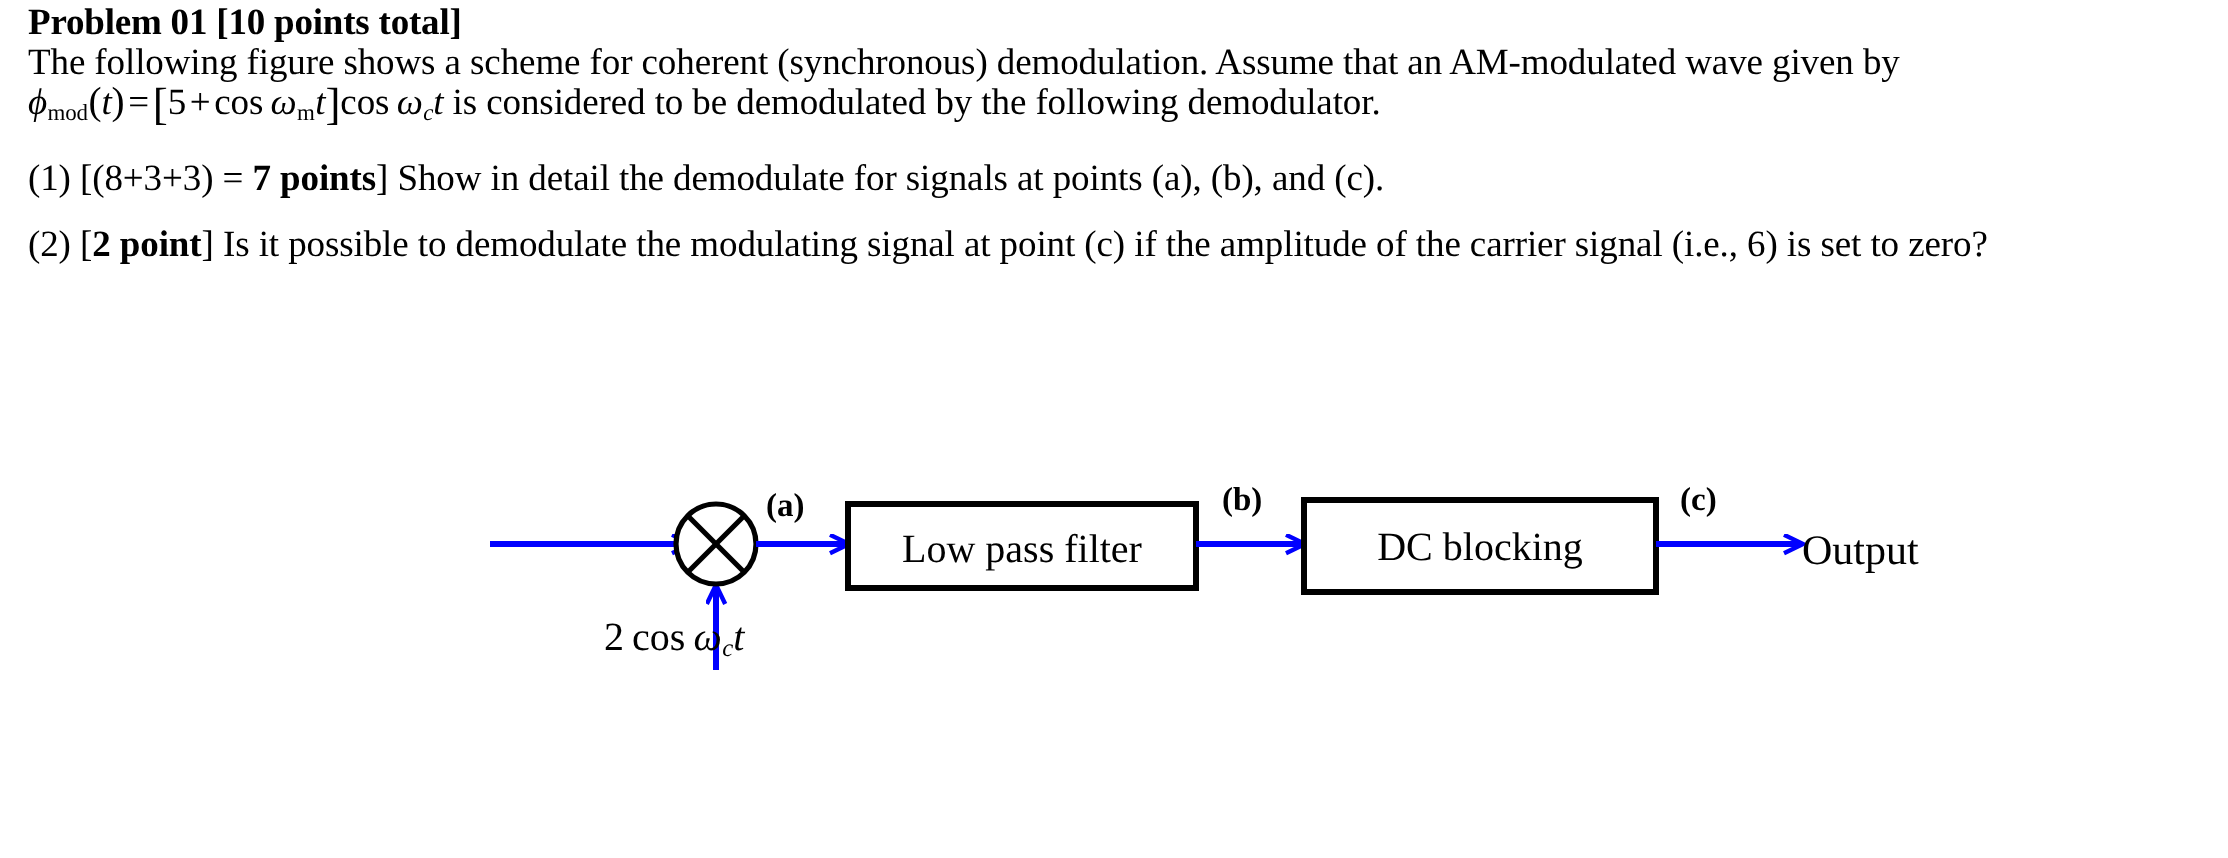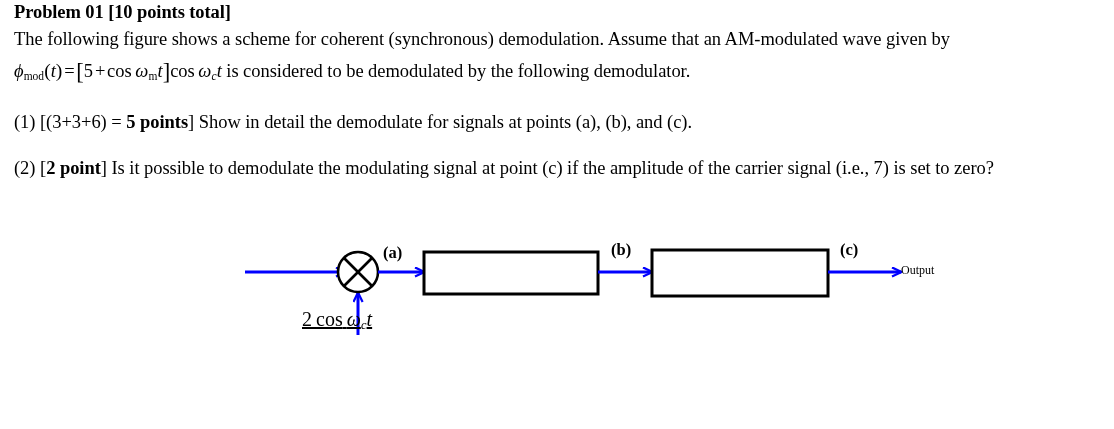--- a/index.html
+++ b/index.html
@@ -29,21 +29,21 @@
     width: 1086px;
   }
   .heading {
     font-size: 18.5px;
     font-weight: bold;
     line-height: 21px;
     letter-spacing: -0.1px;
   }
   .para {
     font-size: 18.5px;
-    line-height: 32px;
+    line-height: 19px;
     letter-spacing: -0.05px;
   }
   .para.intro { margin-top: 0px; }
   .para.q1 { margin-top: 14px; }
   .para.q2 { margin-top: 14px; }
   .b { font-weight: bold; }
 
   
   .math {
     font-family: "Liberation Serif", "DejaVu Serif", serif;
@@ -96,21 +96,20 @@
   }
   .lbl-input {
     left: 136px;
     top: 16px;
     font-size: 21px;
   }
   .lbl-lo {
     left: 302px;
     top: 103px;
     font-size: 20px;
-    text-decoration: underline;
   }
   .lbl-a {
     left: 383px;
     top: 38px;
     font-size: 16.5px;
     font-weight: bold;
   }
   .lbl-b {
     left: 611px;
     top: 35px;
@@ -119,21 +118,21 @@
   }
   .lbl-c {
     left: 840px;
     top: 35px;
     font-size: 16.5px;
     font-weight: bold;
   }
   .lbl-output {
     left: 901px;
     top: 58px;
-    font-size: 12px;
+    font-size: 21px;
   }
   .box-text {
     position: absolute;
     font-size: 20px;
     text-align: center;
     white-space: nowrap;
   }
   .box-lpf {
     left: 424px;
     top: 59px;
@@ -153,26 +152,26 @@
   <div class="textblock">
 
     <div class="heading">Problem 01 [10 points total]</div>
 
     <div class="para intro">
       <span>The following figure shows a scheme for coherent (synchronous) demodulation. Assume that an AM-modulated wave given by </span><span class="math"><i class="mi">ϕ</i><span class="sub">mod</span><span class="paren">(</span><i class="mi">t</i><span class="paren">)</span><span class="opsp">=</span><span class="brk">[</span><span class="mup">5</span><span class="opsp">+</span><span class="mup">cos</span> <i class="mi">ω</i><span class="sub">m</span><i class="mi">t</i><span class="brk">]</span><span class="mup">cos</span> <i class="mi">ω</i><span class="subi">c</span><i class="mi">t</i></span><span> is considered to be demodulated by the following demodulator.</span>
     </div>
 
     <div class="para q1">
       <span>(1)</span>
-      <span>[(3+3+6) = </span><span class="b">5 points</span><span>]</span><span> Show in detail the demodulate for signals at points (a), (b), and (c).</span>
+      <span>[(8+3+3) = </span><span class="b">7 points</span><span>]</span><span> Show in detail the demodulate for signals at points (a), (b), and (c).</span>
     </div>
 
     <div class="para q2">
       <span>(2)</span>
-      <span>[</span><span class="b">2 point</span><span>]</span><span> Is it possible to demodulate the modulating signal at point (c) if the amplitude of the carrier signal (i.e., 7) is set to zero?</span>
+      <span>[</span><span class="b">2 point</span><span>]</span><span> Is it possible to demodulate the modulating signal at point (c) if the amplitude of the carrier signal (i.e., 6) is set to zero?</span>
     </div>
 
   </div>
 
   <div class="figure">
 
     <svg class="fig-svg" width="1114" height="224" viewBox="0 0 1114 224">
       <defs>
         <marker id="bluearrow" markerWidth="11" markerHeight="11" refX="9.6" refY="5.2" orient="auto" markerUnits="userSpaceOnUse">
           <path d="M0.6,0.6 L10.2,5.2 L0.6,9.8" fill="none" stroke="#0000FF" stroke-width="2.2" stroke-linecap="butt" stroke-linejoin="miter"></path>
@@ -198,18 +197,20 @@
       <line x1="828" y1="67" x2="901" y2="67" stroke="#0000FF" stroke-width="3" marker-end="url(#bluearrow)"></line>
     </svg>
 
 
     <div class="fig-label lbl-lo math"><span class="mup">2</span> <span class="mup">cos</span> <i class="mi">ω</i><span class="subi">c</span><i class="mi">t</i></div>
 
     <div class="fig-label lbl-a">(a)</div>
     <div class="fig-label lbl-b">(b)</div>
     <div class="fig-label lbl-c">(c)</div>
 
+    <div class="box-text box-lpf">Low pass filter</div>
+    <div class="box-text box-dcb">DC blocking</div>
 
     <div class="fig-label lbl-output">Output</div>
 
   </div>
 
 </div>
 
 </body></html>

